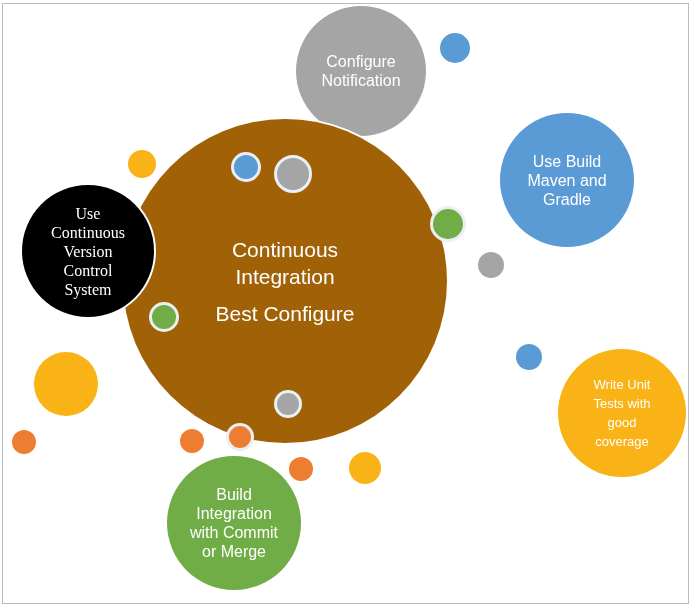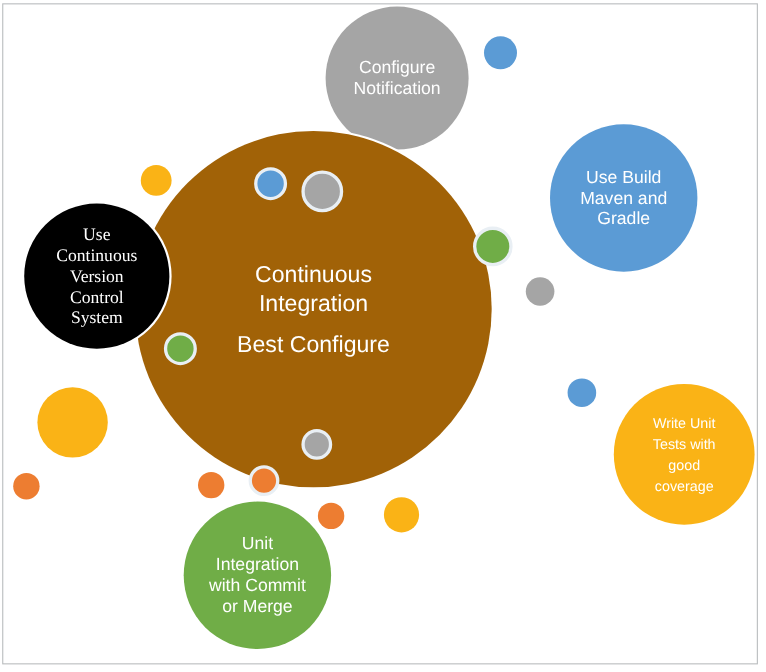--- a/index.html
+++ b/index.html
@@ -68,21 +68,21 @@
     </div>
 
   <div class="bubble bubble-unit-tests" style="background: rgb(250, 179, 22);">
       <span class="line">Write Unit</span>
       <span class="line">Tests with</span>
       <span class="line">good</span>
       <span class="line">coverage</span>
     </div>
 
   <div class="bubble bubble-build-integration" style="background: rgb(112, 173, 71);">
-      <span class="line">Unit</span>
+      <span class="line">Build</span>
       <span class="line">Integration</span>
       <span class="line">with Commit</span>
       <span class="line">or Merge</span>
     </div>
 
   <div class="dots-layer">
       <div class="dot" style="left: 440px; top: 33px; height: 30px; width: 30px; background: rgb(91, 155, 213);"></div>
       <div class="dot" style="left: 128px; top: 150px; height: 28px; width: 28px; background: rgb(250, 179, 22);"></div>
       <div class="dot" style="left: 231px; top: 152px; height: 30px; width: 30px; background: rgb(91, 155, 213); border: 3px solid rgb(233, 239, 244);"></div>
       <div class="dot" style="left: 274px; top: 155px; height: 38px; width: 38px; background: rgb(165, 165, 165); border: 3px solid rgb(233, 239, 244);"></div>

